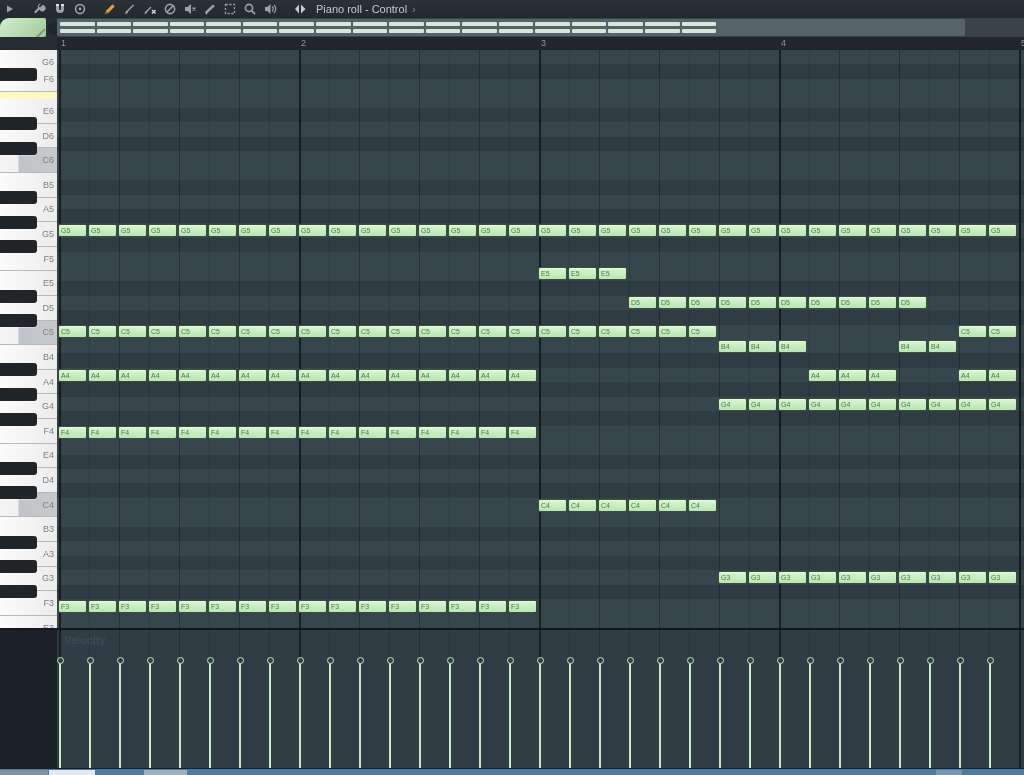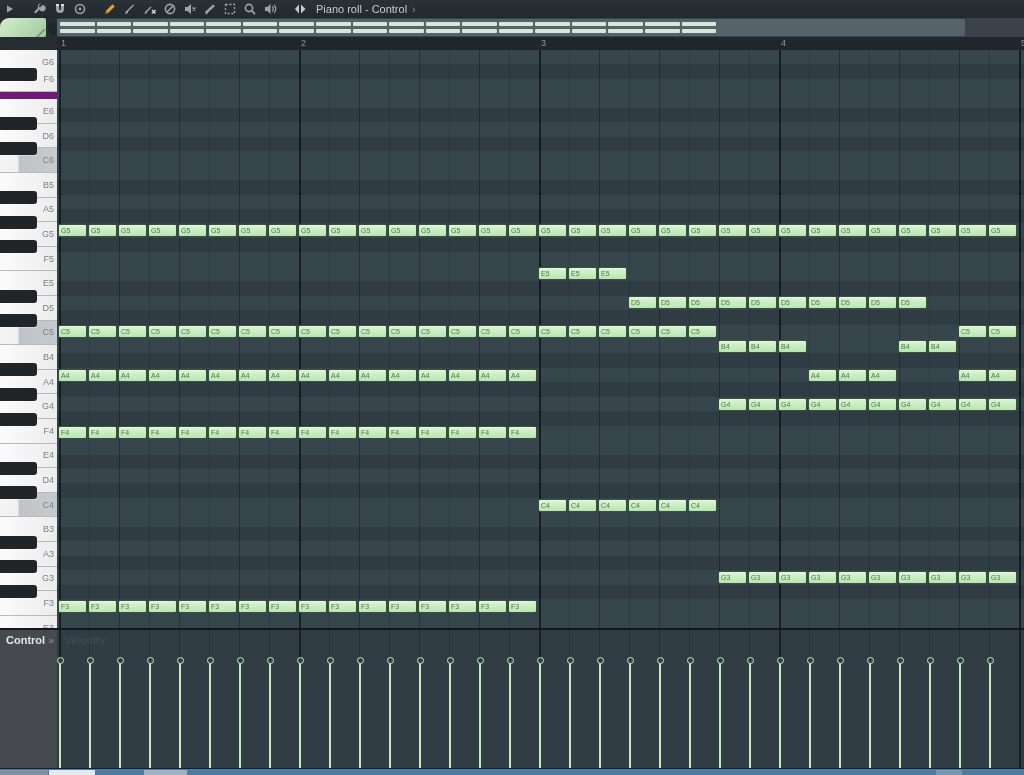--- a/index.html
+++ b/index.html
@@ -19,21 +19,21 @@
   .pcell{flex:1;margin-right:2px;display:flex;flex-direction:column;justify-content:space-between;padding:1px 0;}
   .pcell .pbar{height:4px;background:#d6e7d8;border-radius:1px;}
   
   #corner{position:absolute;left:0;top:18px;width:46px;height:28px;background:linear-gradient(135deg,#d3edcc,#9cc597);border-radius:9px 2px 3px 2px;overflow:hidden;}
   .corner-line{position:absolute;width:22px;height:1.5px;background:#74a06f;transform:rotate(-45deg);}
   
   #ruler-left{position:absolute;left:0;top:37px;width:57px;height:13px;background:#262d33;}
   #ruler{position:absolute;left:57px;top:37px;width:967px;height:13px;background:#20262b;border-bottom:1px solid #10151a;}
   .bar-num{position:absolute;top:1px;color:#8f979d;font-size:9px;}
   
-  #keyboard{position:absolute;left:0;top:50px;width:57px;height:578px;background:#701a75;overflow:hidden;}
+  #keyboard{position:absolute;left:0;top:50px;width:57px;height:578px;background:#fef9c3;overflow:hidden;}
   .wkey{position:absolute;left:0;width:57px;background:linear-gradient(90deg,#fbfbfb,#ececed);border-bottom:1px solid #b6babd;box-sizing:border-box;}
   .wkey.ckey{background:linear-gradient(90deg,#f4f4f4 0px,#f0f0f0 18px,#bfc4c8 19px,#c6cacd 57px);}
   .wkey .klabel{position:absolute;right:3px;top:50%;transform:translateY(-50%);font-size:9px;color:#7c8186;}
   .bkey{position:absolute;left:0;width:37px;height:13px;background:#20252a;border-radius:0 3px 3px 0;box-shadow:0 1px 0 rgba(255,255,255,.35);}
   
   #grid{position:absolute;left:57px;top:50px;width:967px;height:578px;background:#2e3b43;overflow:hidden;}
   .grow{position:absolute;left:0;width:967px;height:14.45px;}
   .grow.white{background:#37454d;}
   .grow.black{background:#2f3c44;}
   .vline{position:absolute;top:0;height:578px;width:1px;background:rgba(0,0,0,.13);}
@@ -838,24 +838,20 @@
       </div>
       <div class="note" style="left: 421px; top: 549.8px; width: 28.5px;">
         <span>F3</span>
       </div>
       <div class="note" style="left: 451px; top: 549.8px; width: 28.5px;">
         <span>F3</span>
       </div>
     </div>
 
   <div id="control">
-    <div id="ctrl-side">
-      <span id="ctrl-label">Control</span>
-      <span id="ctrl-chevron">»</span>
-    </div>
     <div id="ctrl-lane">
       <span id="lane-label">Velocity</span>
     <div class="cline bar" style="left: 2px;"></div>
         <div class="cline" style="left: 32px;"></div>
         <div class="cline beat" style="left: 62px;"></div>
         <div class="cline" style="left: 92px;"></div>
         <div class="cline beat" style="left: 122px;"></div>
         <div class="cline" style="left: 152px;"></div>
         <div class="cline beat" style="left: 182px;"></div>
         <div class="cline" style="left: 212px;"></div>

